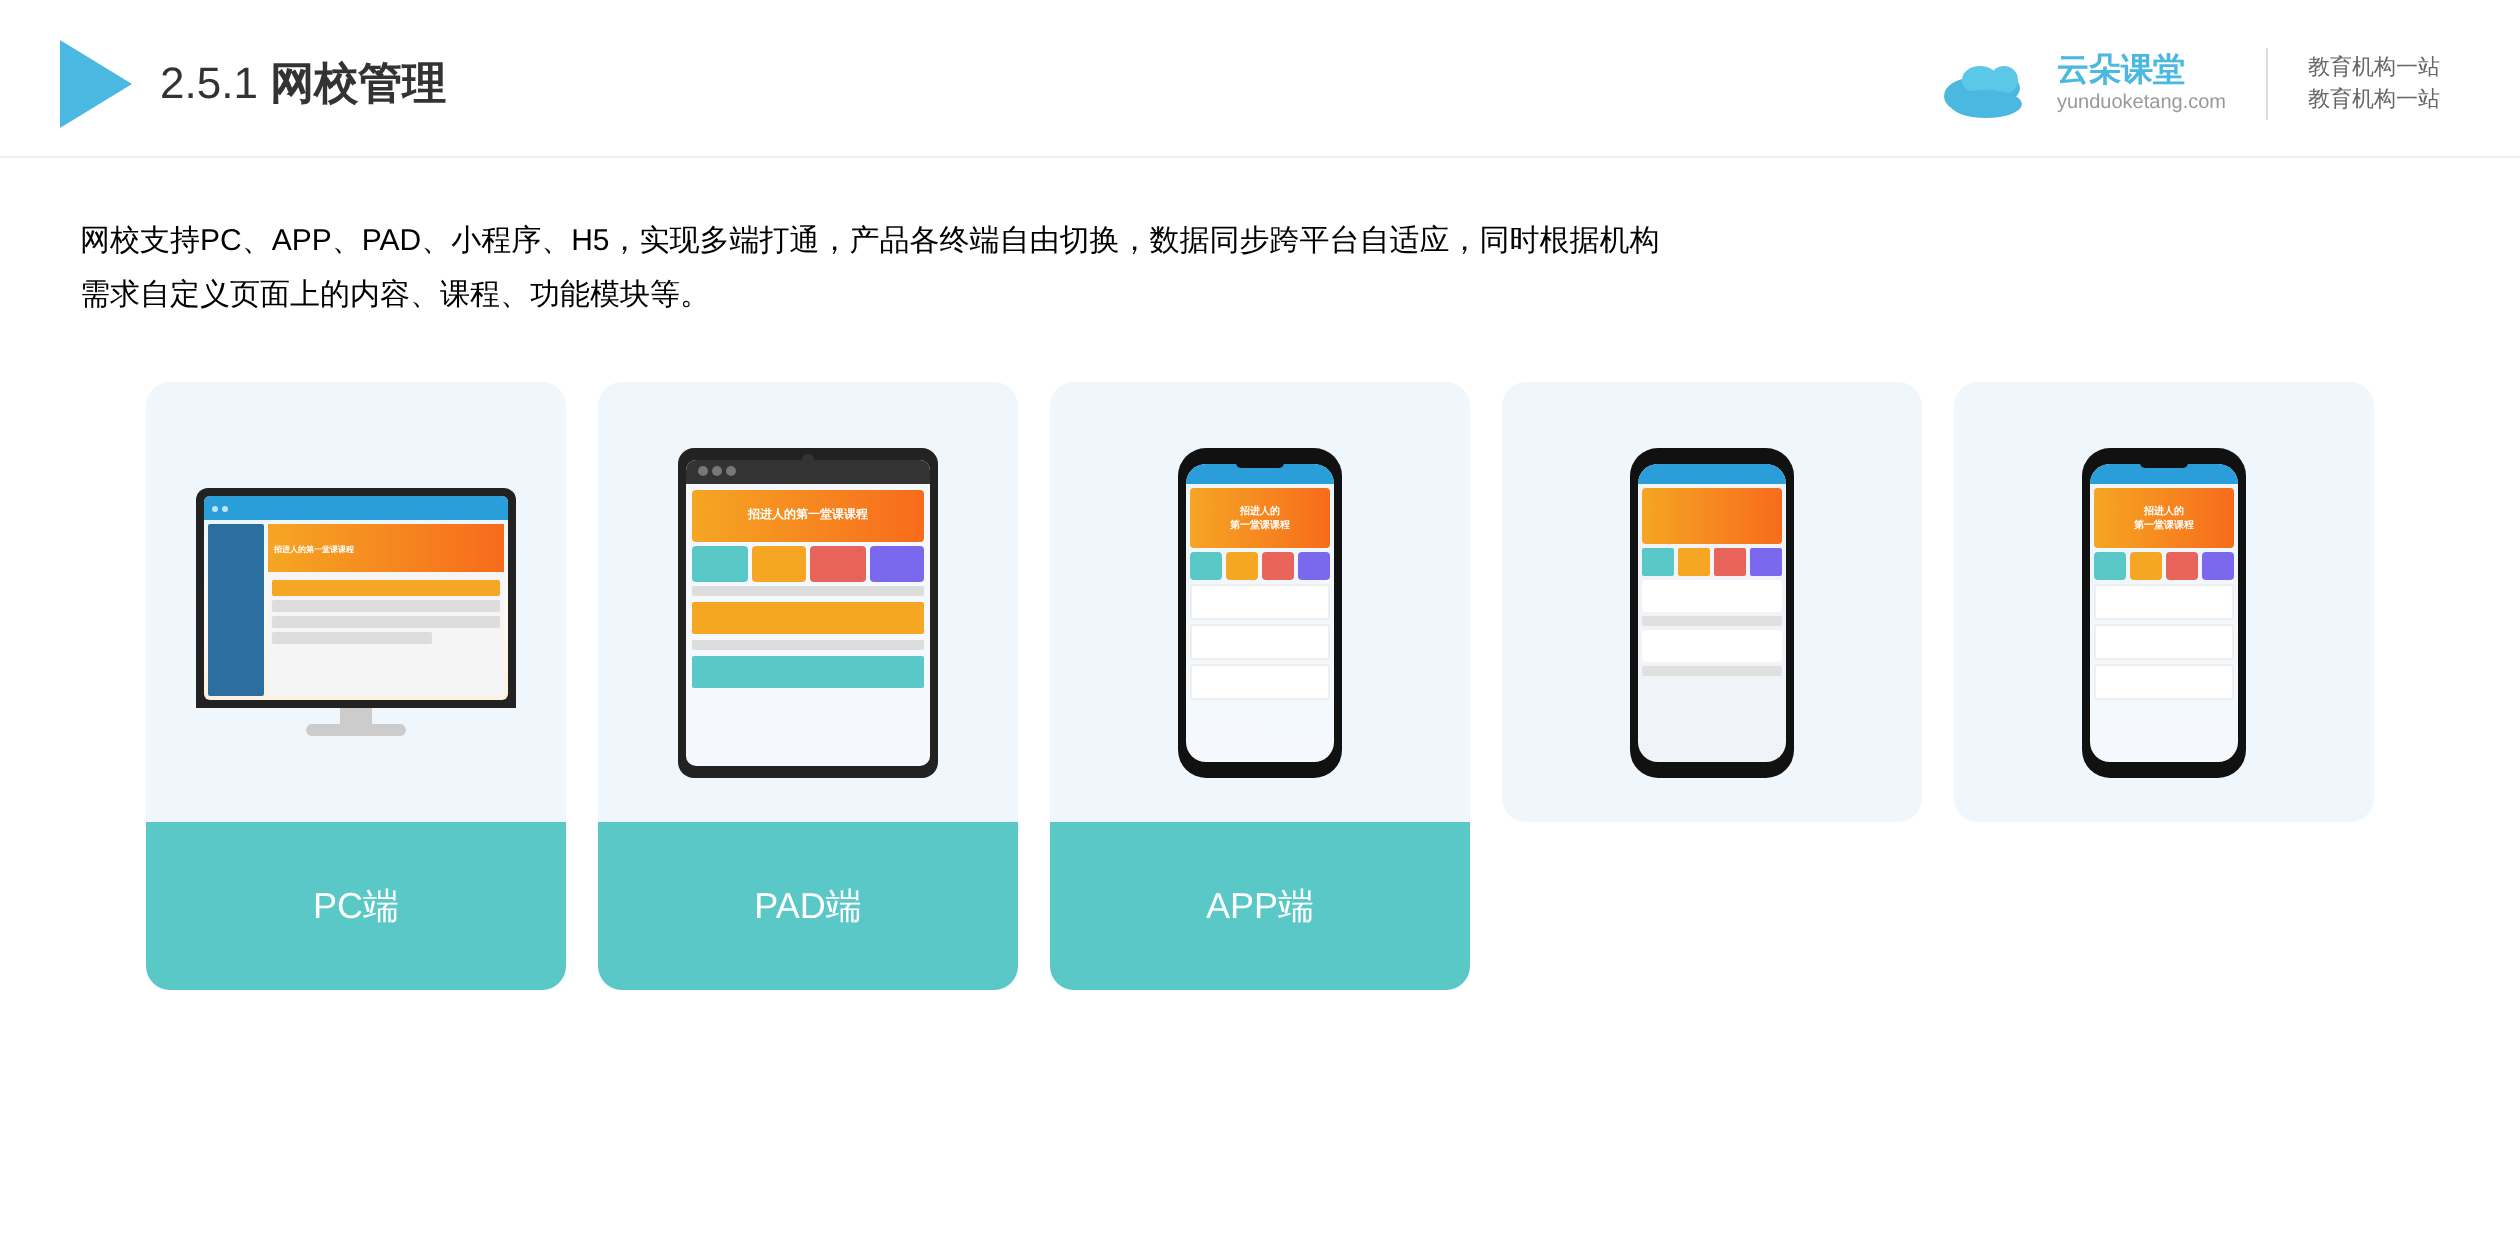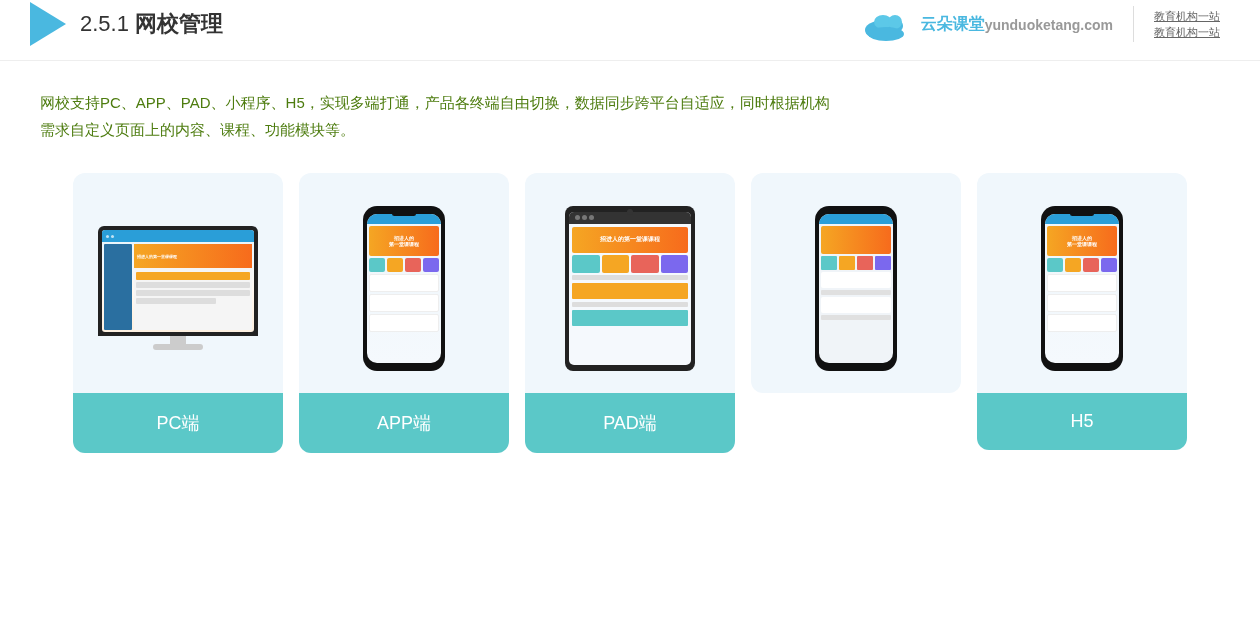--- a/index.html
+++ b/index.html
@@ -16,21 +16,21 @@
       height: 630px;
       background: #fff;
       position: relative;
     }
 
     
     .header {
       display: flex;
       align-items: center;
       justify-content: space-between;
-      padding: 2px 40px 14px 30px;
+      padding: 20px 40px 14px 30px;
       border-bottom: 1px solid #eee;
     }
 
     .header-left {
       display: flex;
       align-items: center;
       gap: 14px;
     }
 
     .logo-triangle {
@@ -66,56 +66,55 @@
       gap: 8px;
     }
 
     .brand-cloud {
       width: 50px;
       height: 40px;
     }
 
     .brand-text {
       display: flex;
-      align-items: flex-end;
+      flex-direction: column;
+      align-items: flex-start;
     }
 
     .brand-name {
       font-size: 16px;
       color: #4ab8e0;
       font-weight: bold;
       line-height: 1.2;
     }
 
     .brand-url {
-      font-size: 14px;
+      font-size: 10px;
       color: #999;
       line-height: 1.2;
-      font-weight: bold;
     }
 
     .brand-divider {
       width: 1px;
       height: 36px;
       background: #ddd;
       margin: 0 10px;
     }
 
     .brand-slogan {
       font-size: 11px;
       color: #666;
       line-height: 1.5;
-      text-decoration: underline;
     }
 
     
     .description {
       padding: 28px 40px 10px 40px;
       font-size: 15px;
-      color: #4d7c0f;
+      color: #000000;
       line-height: 1.8;
     }
 
     
     .cards-area {
       padding: 20px 30px 20px 30px;
       display: flex;
       gap: 16px;
       justify-content: center;
       align-items: flex-start;
@@ -140,21 +139,21 @@
       justify-content: center;
       padding: 20px 16px 10px;
     }
 
     .card-label {
       width: 100%;
       background: #5bc8c8;
       color: #fff;
       text-align: center;
       font-size: 18px;
-      padding: 18px 0;
+      padding: 30px 0;
       font-weight: 500;
     }
 
     
     .pc-mockup {
       display: flex;
       flex-direction: column;
       align-items: center;
     }
 
@@ -595,48 +594,20 @@
           </div>
           <div class="pc-stand-neck"></div>
           <div class="pc-stand-base"></div>
         </div>
       </div>
       <div class="card-label">PC端</div>
     </div>
 
     <div class="card">
       <div class="card-image-area">
-        <div class="phone-mockup">
-          <div class="phone-notch"></div>
-          <div class="phone-screen">
-            <div class="phone-status-bar"></div>
-            <div class="phone-content">
-              <div class="phone-banner">
-                <span class="phone-banner-text">招进人的<br>第一堂课课程</span>
-              </div>
-              <div class="phone-grid">
-                <div class="phone-grid-item"></div>
-                <div class="phone-grid-item"></div>
-                <div class="phone-grid-item"></div>
-                <div class="phone-grid-item"></div>
-              </div>
-              <div class="phone-rows">
-                <div class="phone-row-card"></div>
-                <div class="phone-row-card"></div>
-                <div class="phone-row-card"></div>
-              </div>
-            </div>
-          </div>
-        </div>
-      </div>
-      <div class="card-label">APP端</div>
-    </div>
-
-    <div class="card">
-      <div class="card-image-area">
         <div class="tablet-mockup">
           <div class="tablet-camera"></div>
           <div class="tablet-screen">
             <div class="tablet-bar">
               <div class="tablet-bar-circle"></div>
               <div class="tablet-bar-circle"></div>
               <div class="tablet-bar-circle"></div>
             </div>
             <div class="tablet-content">
               <div class="tablet-banner">
@@ -652,20 +623,48 @@
                 <div class="tablet-row"></div>
                 <div class="tablet-row" style="background:#f5a623; height:16px;"></div>
                 <div class="tablet-row"></div>
                 <div class="tablet-row" style="background:#5bc8c8; height:16px;"></div>
               </div>
             </div>
           </div>
         </div>
       </div>
       <div class="card-label">PAD端</div>
+    </div>
+
+    <div class="card">
+      <div class="card-image-area">
+        <div class="phone-mockup">
+          <div class="phone-notch"></div>
+          <div class="phone-screen">
+            <div class="phone-status-bar"></div>
+            <div class="phone-content">
+              <div class="phone-banner">
+                <span class="phone-banner-text">招进人的<br>第一堂课课程</span>
+              </div>
+              <div class="phone-grid">
+                <div class="phone-grid-item"></div>
+                <div class="phone-grid-item"></div>
+                <div class="phone-grid-item"></div>
+                <div class="phone-grid-item"></div>
+              </div>
+              <div class="phone-rows">
+                <div class="phone-row-card"></div>
+                <div class="phone-row-card"></div>
+                <div class="phone-row-card"></div>
+              </div>
+            </div>
+          </div>
+        </div>
+      </div>
+      <div class="card-label">APP端</div>
     </div>
 
     <div class="card">
       <div class="card-image-area">
         <div class="mini-phone">
           <div class="mini-phone-screen">
             <div class="mini-phone-bar"></div>
             <div class="mini-phone-content">
               <div class="mini-banner"></div>
               <div class="mini-grid">
@@ -704,17 +703,16 @@
               </div>
               <div class="phone-rows">
                 <div class="phone-row-card"></div>
                 <div class="phone-row-card"></div>
                 <div class="phone-row-card"></div>
               </div>
             </div>
           </div>
         </div>
       </div>
-      <div class="card-label">H5</div>
     </div>
 
   </div>
 </div>
 
 </body></html>

